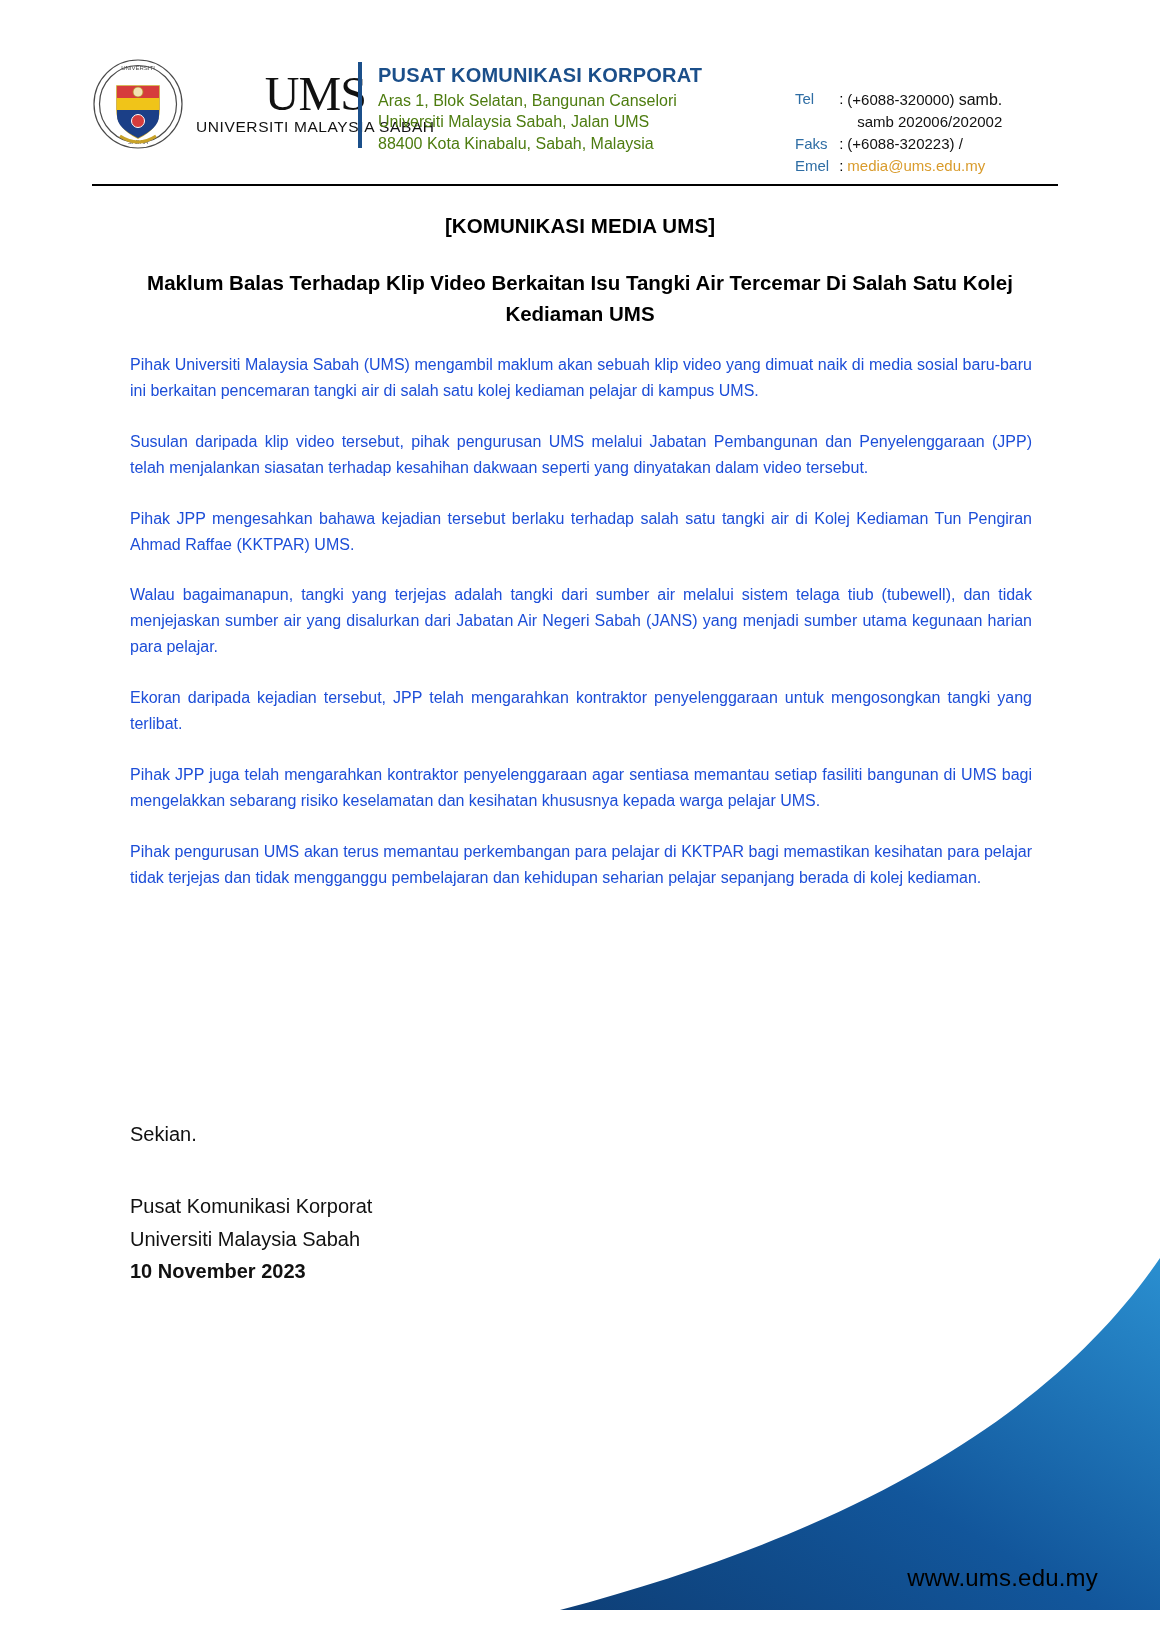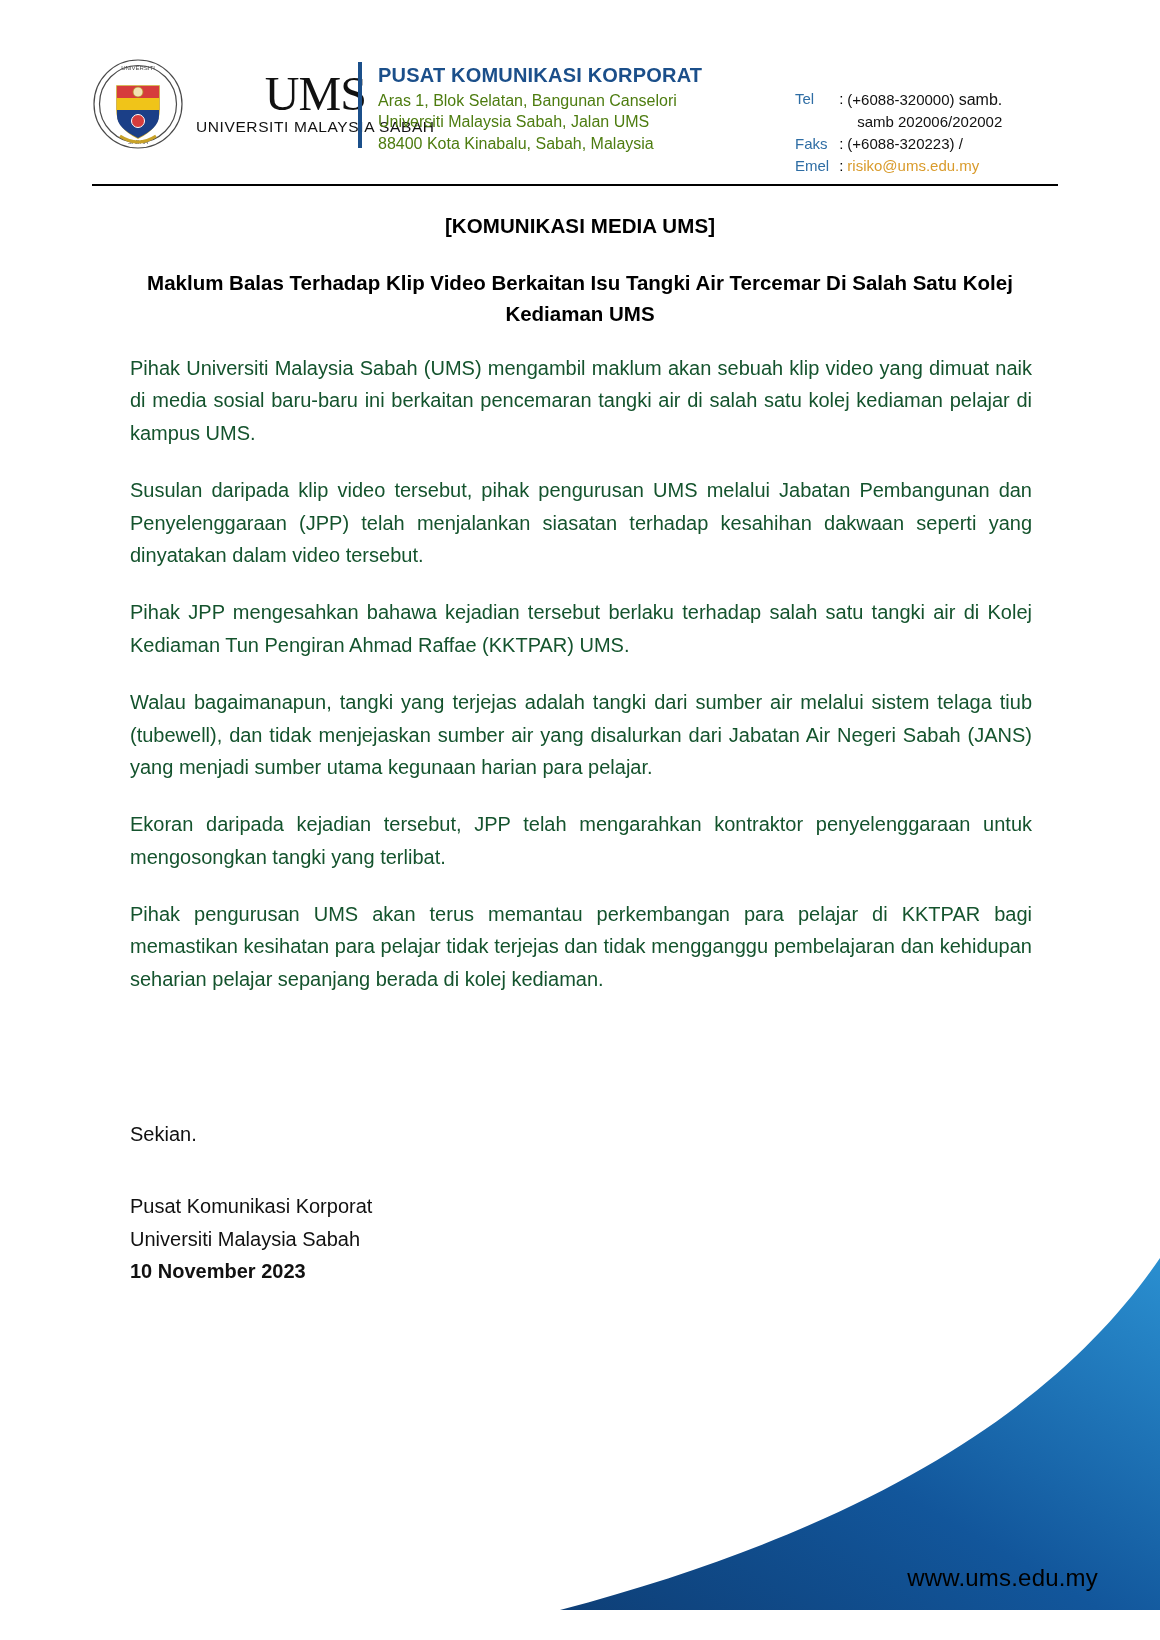--- a/index.html
+++ b/index.html
@@ -133,25 +133,25 @@
   }
 
   
   .body-wrap {
     position: absolute;
     left: 130px;
     top: 352px;
     width: 902px;
   }
   .para {
-    font-size: 20px;
+    font-size: 16px;
     line-height: 1.62;
     text-align: justify;
     margin: 0 0 25px 0;
-    color: #14532d;
+    color: #1d4ed8;
   }
   .para:last-child { margin-bottom: 16px; }
 
   .closing {
     position: absolute;
     left: 130px;
     top: 1118px;
     width: 902px;
     font-size: 20px;
     line-height: 1.62;
@@ -232,38 +232,39 @@
           <td class="c-indent">samb 202006/202002</td>
         </tr>
         <tr>
           <td class="c-label">Faks</td>
           <td class="c-colon">:</td>
           <td class="c-val">(+6088-320223) /</td>
         </tr>
         <tr>
           <td class="c-label">Emel</td>
           <td class="c-colon">:</td>
-          <td class="c-email">risiko@ums.edu.my</td>
+          <td class="c-email">media@ums.edu.my</td>
         </tr>
       </tbody>
         </table>
     </div>
 
     <div class="hrule"></div>
   </div>
 
   <div class="kenyataan">[KOMUNIKASI MEDIA UMS]</div>
   <div class="subject">Maklum Balas Terhadap Klip Video Berkaitan Isu Tangki Air Tercemar Di Salah Satu Kolej Kediaman UMS</div>
 
   <div class="body-wrap">
     <p class="para">Pihak Universiti Malaysia Sabah (UMS) mengambil maklum akan sebuah klip video yang dimuat naik di media sosial baru-baru ini berkaitan pencemaran tangki air di salah satu kolej kediaman pelajar di kampus UMS.</p>
     <p class="para">Susulan daripada klip video tersebut, pihak pengurusan UMS melalui Jabatan Pembangunan dan Penyelenggaraan (JPP) telah menjalankan siasatan terhadap kesahihan dakwaan seperti yang dinyatakan dalam video tersebut.</p>
     <p class="para">Pihak JPP mengesahkan bahawa kejadian tersebut berlaku terhadap salah satu tangki air di Kolej Kediaman Tun Pengiran Ahmad Raffae (KKTPAR) UMS.</p>
     <p class="para">Walau bagaimanapun, tangki yang terjejas adalah tangki dari sumber air melalui sistem telaga tiub (tubewell), dan tidak menjejaskan sumber air yang disalurkan dari Jabatan Air Negeri Sabah (JANS) yang menjadi sumber utama kegunaan harian para pelajar.</p>
     <p class="para">Ekoran daripada kejadian tersebut, JPP telah mengarahkan kontraktor penyelenggaraan untuk mengosongkan tangki yang terlibat.</p>
+    <p class="para">Pihak JPP juga telah mengarahkan kontraktor penyelenggaraan agar sentiasa memantau setiap fasiliti bangunan di UMS bagi mengelakkan sebarang risiko keselamatan dan kesihatan khususnya kepada warga pelajar UMS.</p>
     <p class="para">Pihak pengurusan UMS akan terus memantau perkembangan para pelajar di KKTPAR bagi memastikan kesihatan para pelajar tidak terjejas dan tidak mengganggu pembelajaran dan kehidupan seharian pelajar sepanjang berada di kolej kediaman.</p>
   </div>
 
   <div class="closing">
     <div>Sekian.</div>
     <div class="gap"></div>
     <div>Pusat Komunikasi Korporat</div>
     <div>Universiti Malaysia Sabah</div>
     <div class="sign-date">10 November 2023</div>
   </div>

